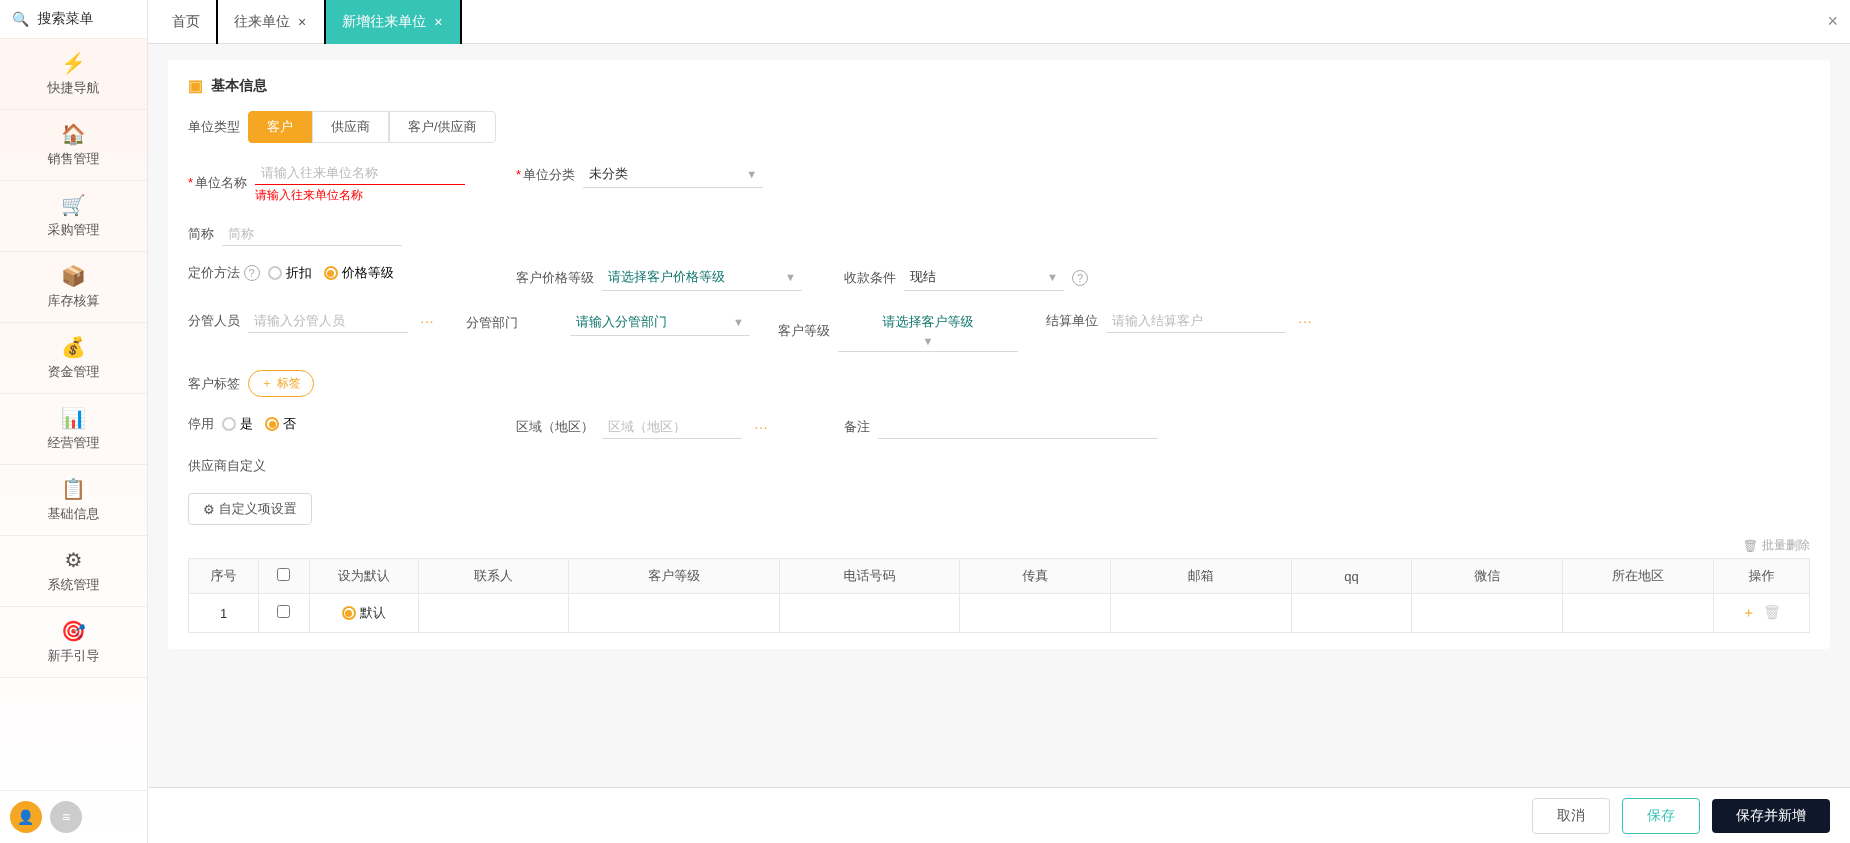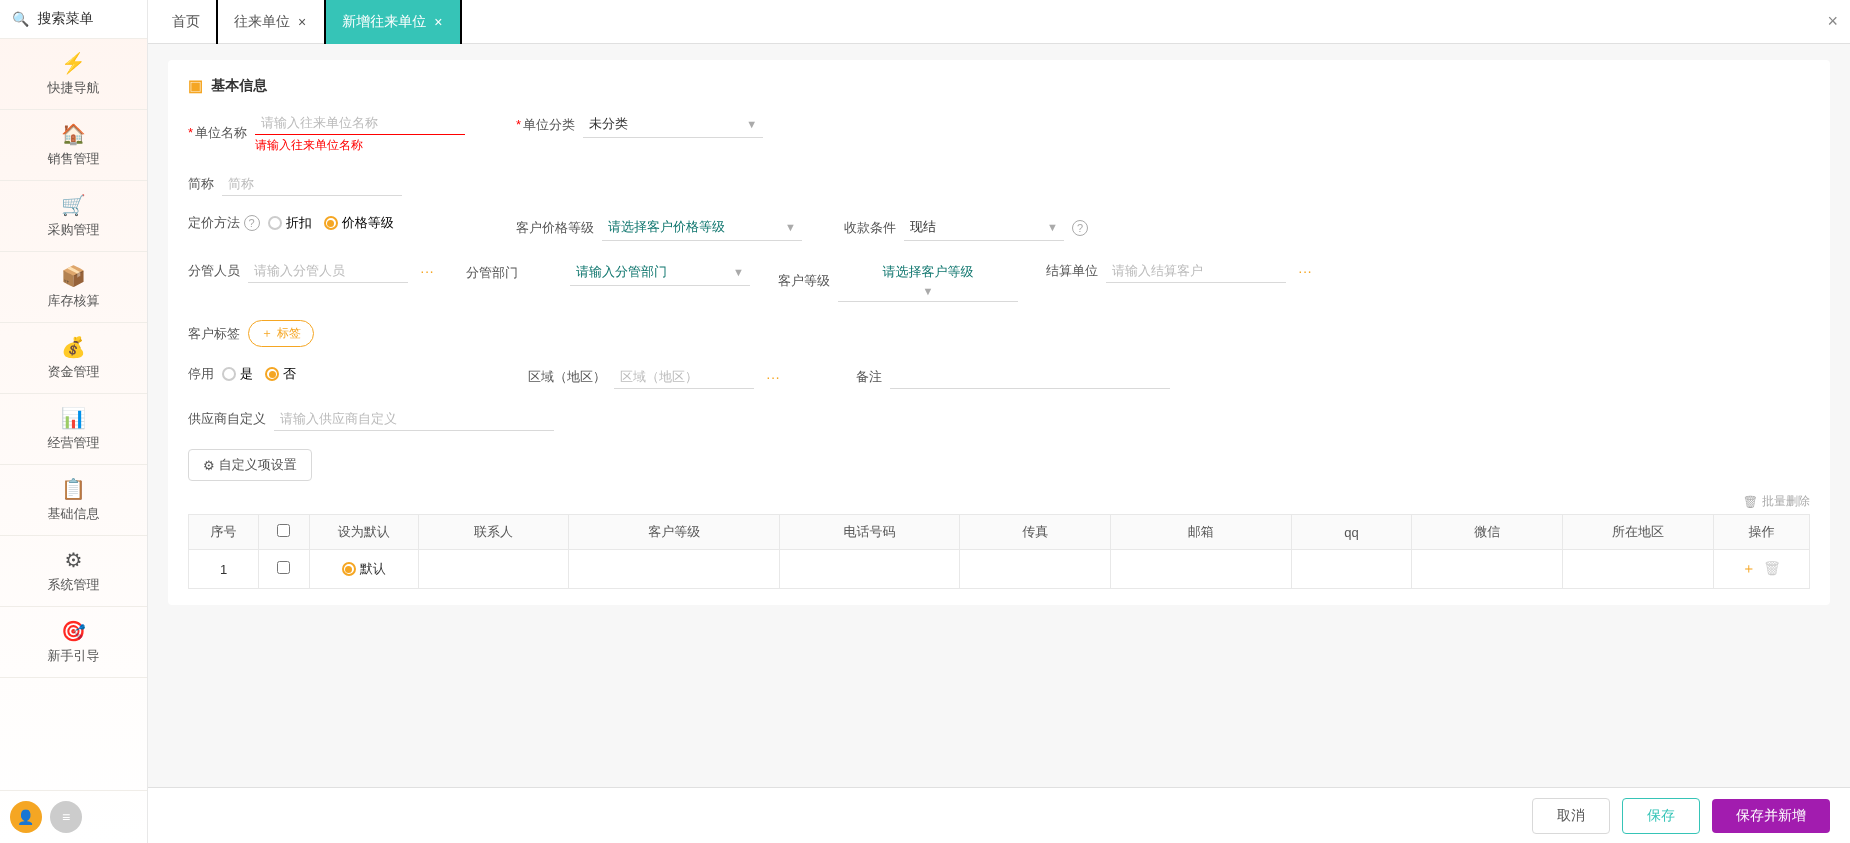--- a/index.html
+++ b/index.html
@@ -278,21 +278,21 @@
       border: 1px solid #36c4b7;
       background: #fff;
       color: #36c4b7;
       border-radius: 4px;
       cursor: pointer;
       font-size: 14px;
     }
     .btn-save-new {
       padding: 8px 24px;
       border: none;
-      background: #a21caf;
+      background: #0f172a;
       color: #fff;
       border-radius: 4px;
       cursor: pointer;
       font-size: 14px;
     }
 
     
     .sidebar-bottom {
       margin-top: auto;
       display: flex;
@@ -379,20 +379,30 @@
     <span class="tab-bar-close">×</span>
   </div>
 
   <div class="content">
     <div class="section">
       <div class="section-title">
         <span class="section-title-icon">▣</span>
         <span>基本信息</span>
       </div>
 
+      <div class="form-row">
+        <div class="form-field">
+          <span class="form-label">单位类型</span>
+          <div class="type-btn-group">
+            <button class="type-btn active">客户</button>
+            <button class="type-btn">供应商</button>
+            <button class="type-btn">客户/供应商</button>
+          </div>
+        </div>
+      </div>
 
       <div class="form-row">
         <div class="form-field" style="min-width:320px;">
           <span class="form-label">
             <span class="required-star">*</span><span>单位名称</span>
           </span>
           <div>
             <input class="form-input error" type="text" style="width: 210px; border-bottom-color: red;" placeholder="请输入往来单位名称">
             <div class="error-text">请输入往来单位名称</div>
           </div>
@@ -493,35 +503,34 @@
             <div class="radio-item">
               <div class="radio-circle"></div>
               <span>是</span>
             </div>
             <div class="radio-item">
               <div class="radio-circle checked"></div>
               <span>否</span>
             </div>
           </div>
         </div>
-        <div class="form-field" style="margin-left:52px;min-width:280px;">
+        <div class="form-field" style="margin-left:40px;min-width:280px;">
           <span class="form-label">区域（地区）</span>
           <input class="form-input" type="text" style="width: 140px;" placeholder="区域（地区）">
           <span class="more-btn">···</span>
         </div>
         <div class="form-field" style="margin-left:40px;">
           <span class="form-label">备注</span>
           <input class="form-input" type="text" style="width: 280px;">
         </div>
       </div>
 
       <div class="form-row">
         <div class="form-field">
           <span class="form-label">供应商自定义</span>
-          <input class="form-input" type="text" style="width: 280px;" placeholder="请输入供应商自定义">
         </div>
       </div>
 
       <div style="margin: 8px 0 12px;">
         <button style="display:flex;align-items:center;gap:4px;padding:6px 14px;border:1px solid #d9d9d9;background:#fff;border-radius:4px;color:#555;font-size:13px;cursor:pointer;">
           <span>⚙</span>
           <span>自定义项设置</span>
         </button>
       </div>
 

